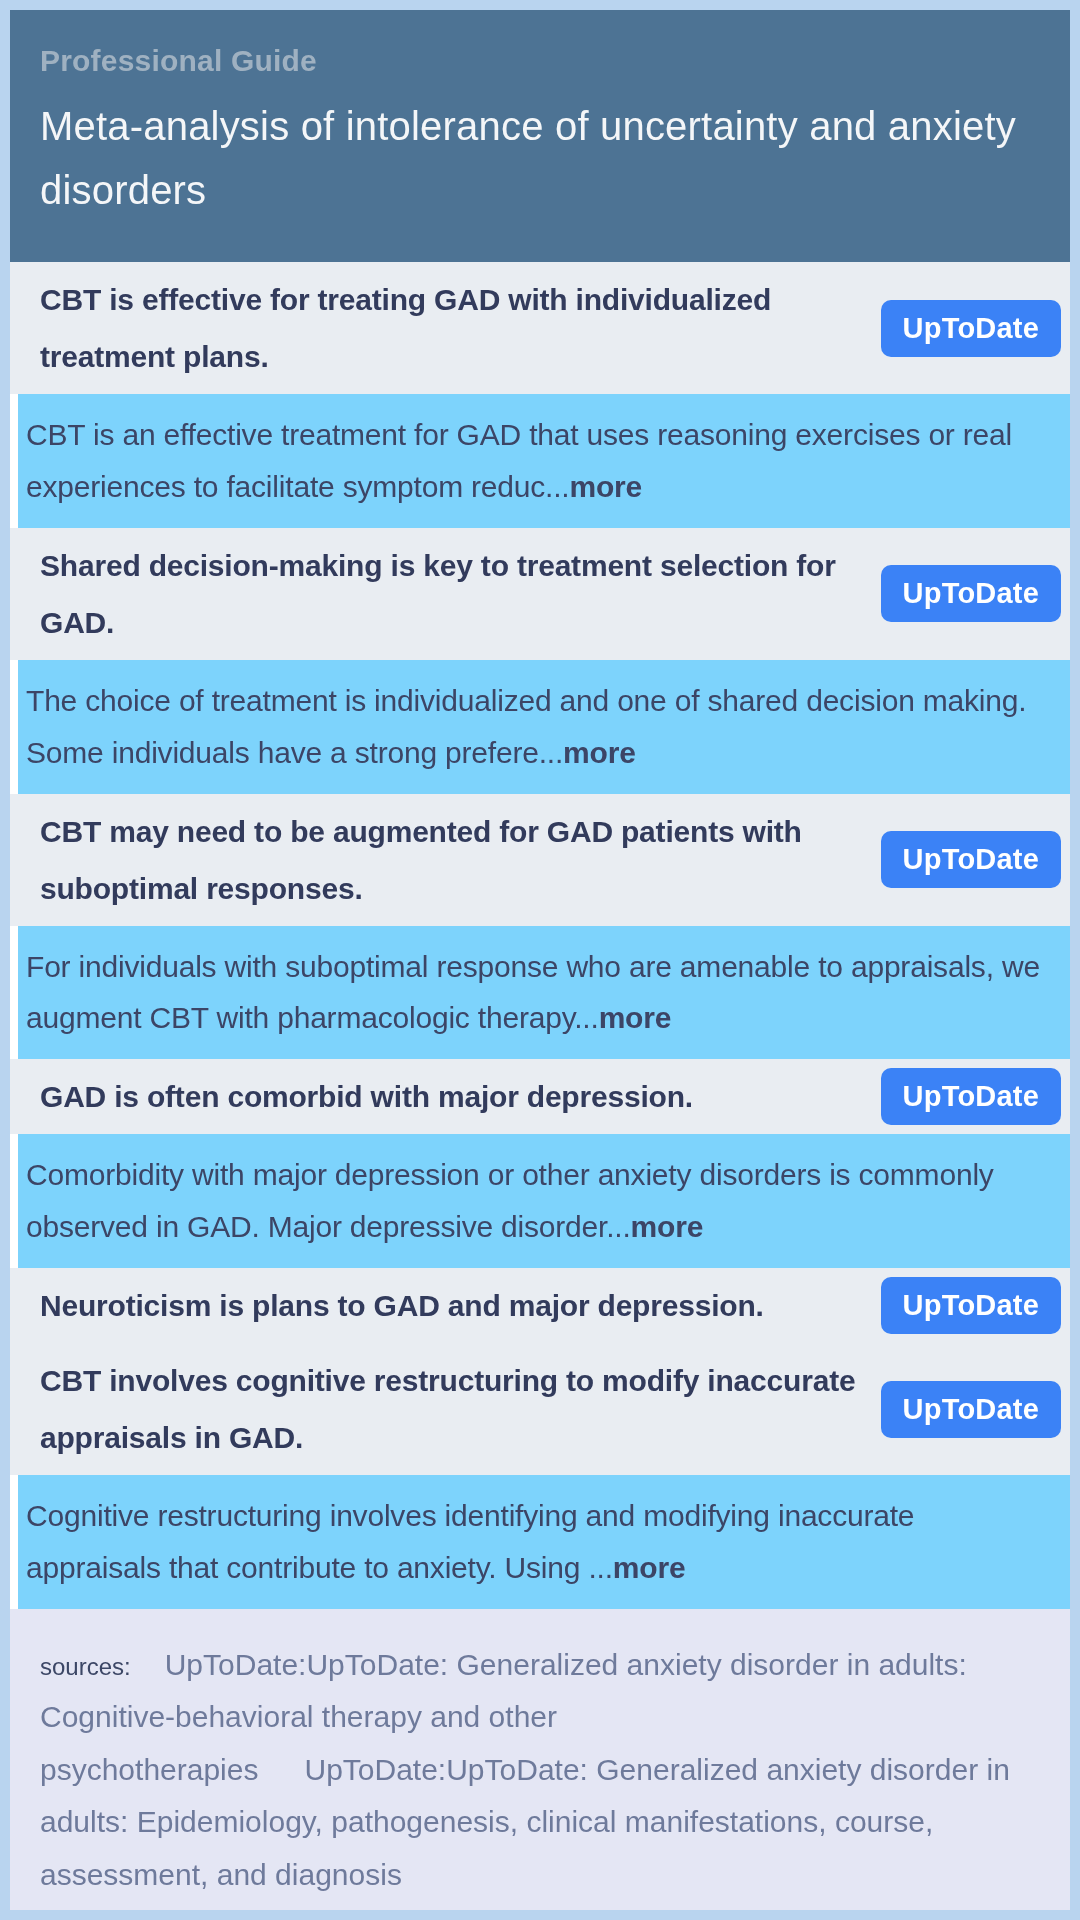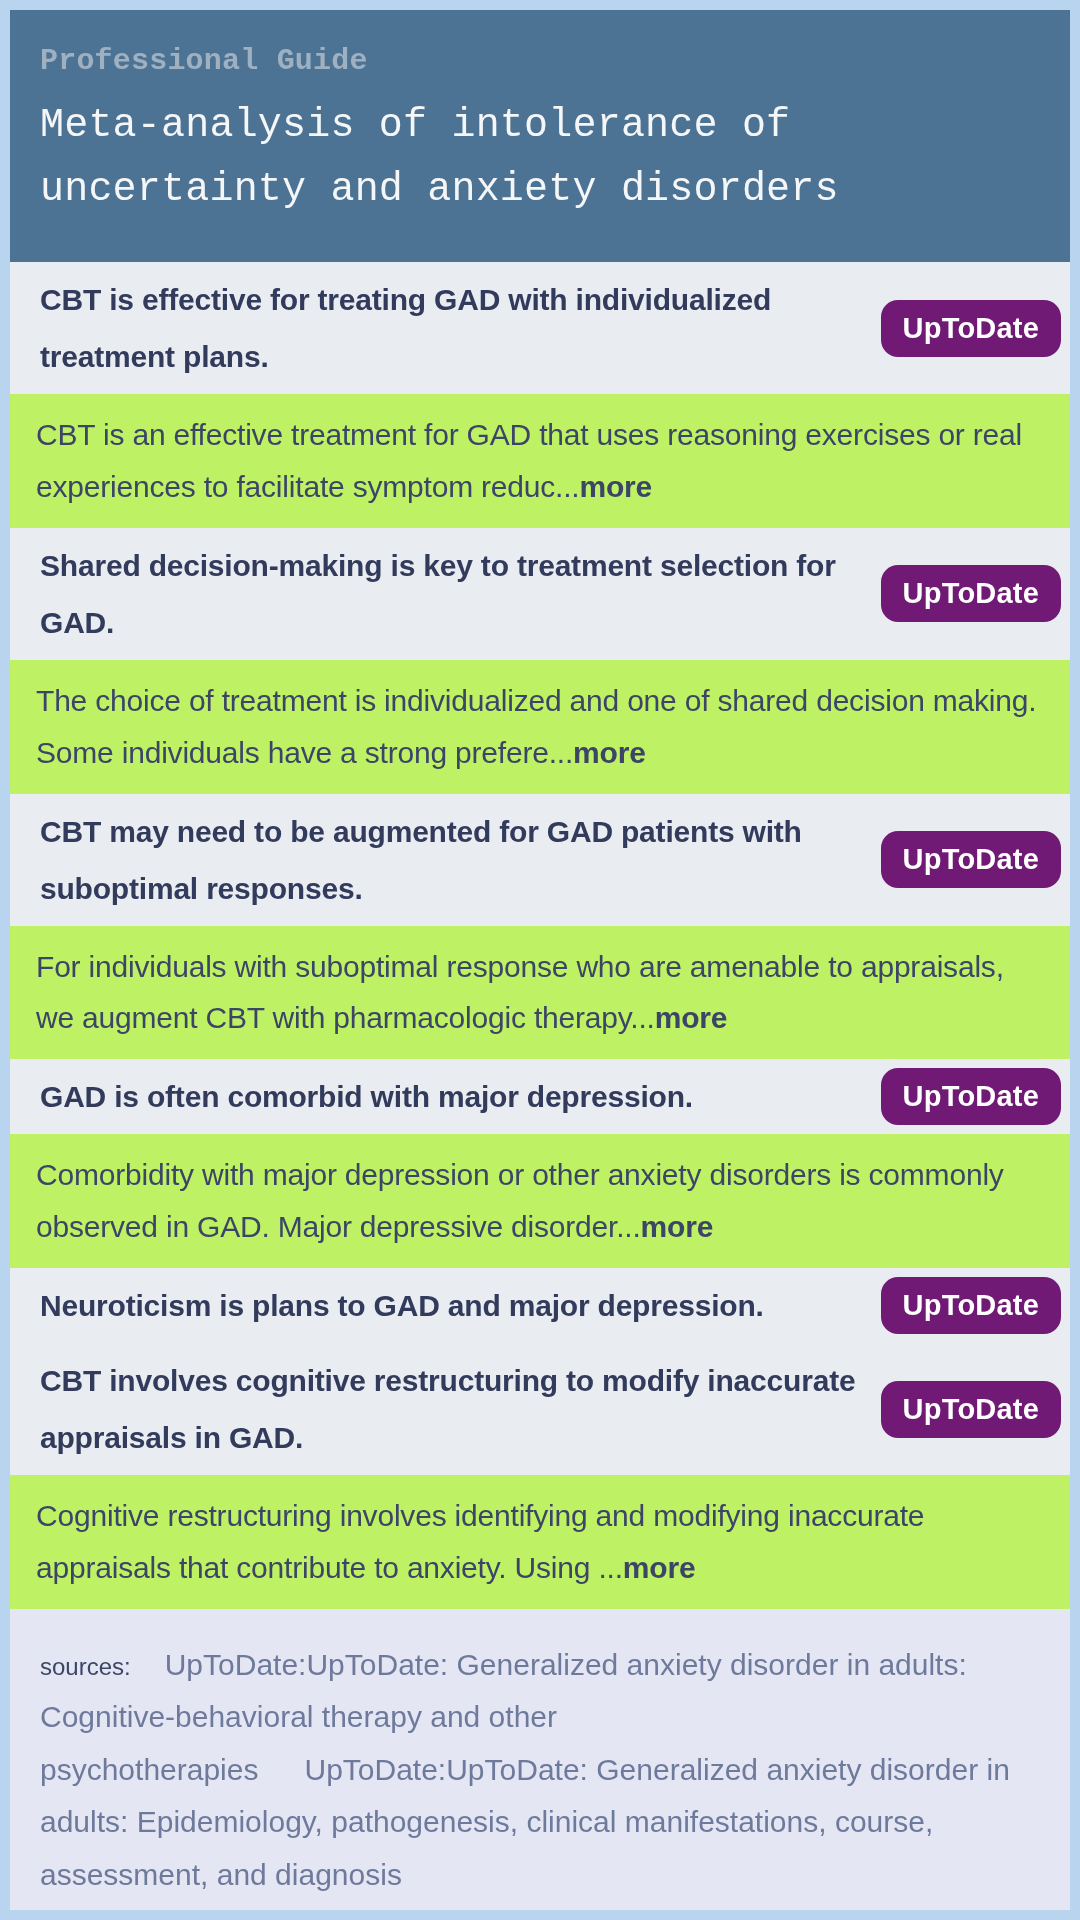--- a/index.html
+++ b/index.html
@@ -20,21 +20,20 @@
     display: flex;
     flex-direction: column;
     background: #ffffff;
     overflow: hidden;
   }
   
   .hero {
     background: #4d7394;
     padding: 34px 30px 40px 30px;
     flex: 0 0 auto;
-    font-family: Liberation Mono, monospace;
   }
   .kicker {
     color: #9fb1c1;
     font-size: 30px;
     font-weight: bold;
     letter-spacing: 0.2px;
     margin-bottom: 16px;
   }
   .title {
     color: #f4f6f8;
@@ -56,35 +55,36 @@
     flex: 1 1 auto;
     color: #323b5c;
     font-size: 30px;
     font-weight: bold;
     line-height: 1.9;
     letter-spacing: -0.2px;
     margin-right: 18px;
   }
   .badge {
     flex: 0 0 auto;
-    background: #701a75;
+    background: #3b82f6;
     color: #ffffff;
     font-size: 29px;
     font-weight: bold;
     letter-spacing: 0.2px;
     padding: 12px 22px;
-    border-radius: 17px;
+    border-radius: 10px;
     border: none;
     cursor: pointer;
     font-family: "Liberation Sans", "DejaVu Sans", sans-serif;
   }
   .body-row {
-    background: #bef264;
-    padding: 15px 26px 15px 26px;
+    background: #7dd3fc;
+    padding: 15px 26px 15px 8px;
     flex: 0 0 auto;
+    margin-left: 8px;
   }
   .body-text {
     color: #3c4566;
     font-size: 30px;
     line-height: 1.73;
     letter-spacing: -0.2px;
   }
   .more-link {
     color: #3c4566;
     font-weight: bold;

